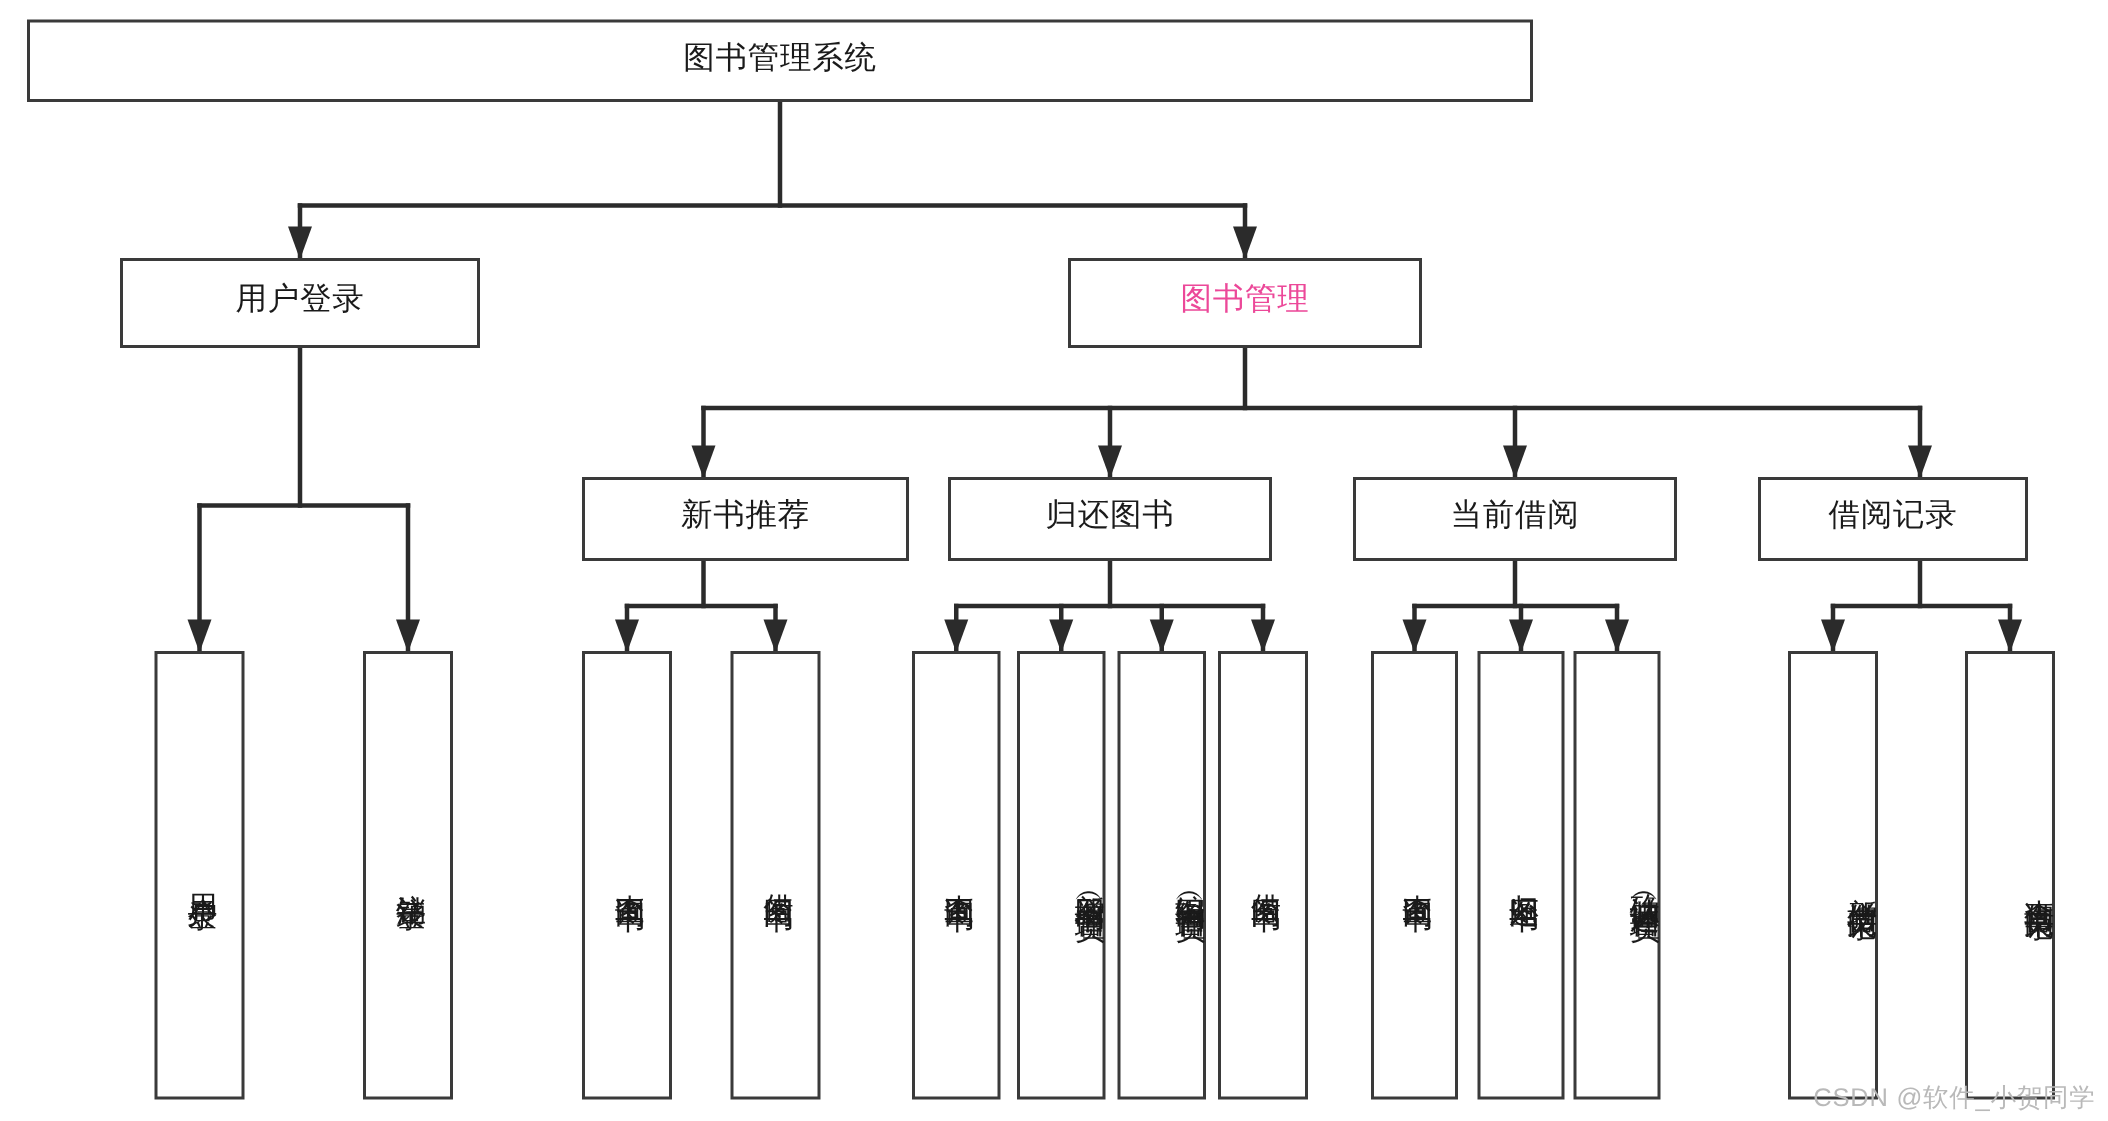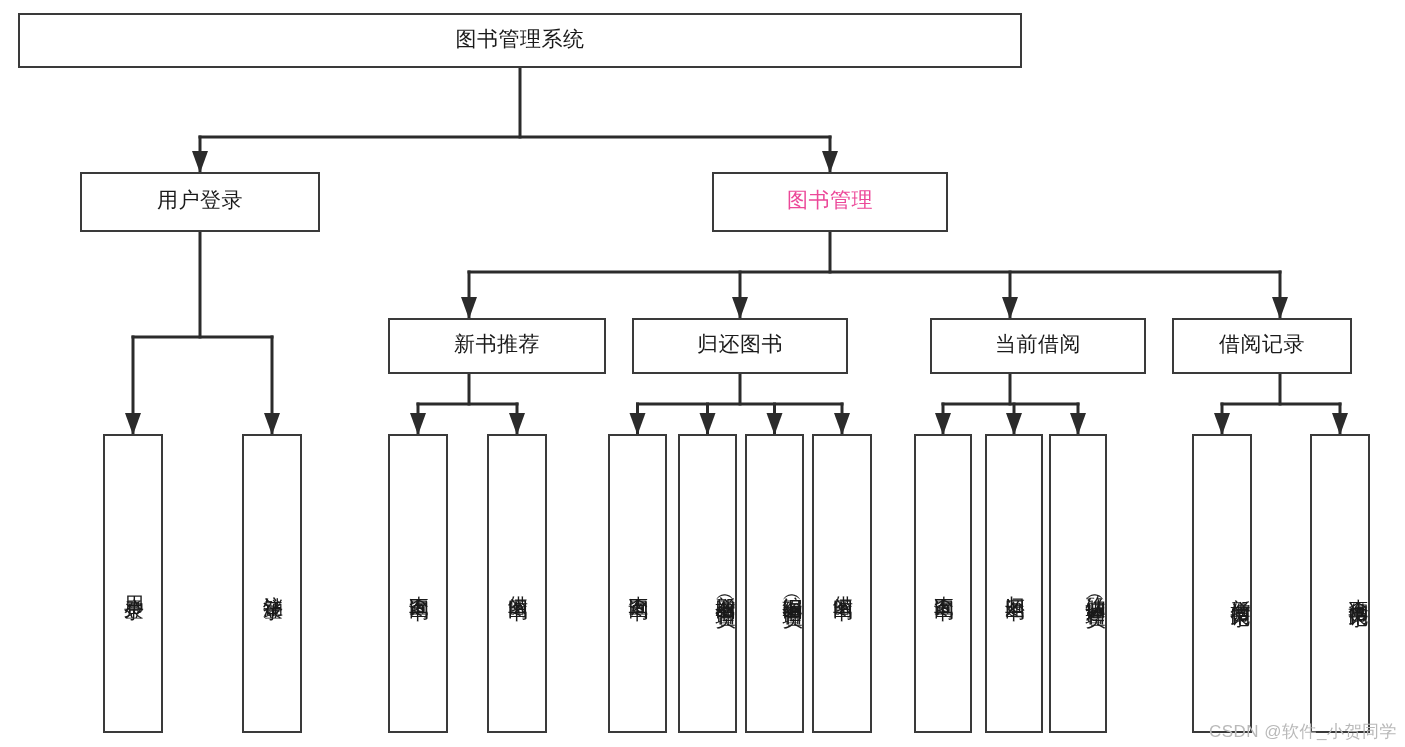--- a/index.html
+++ b/index.html
@@ -139,21 +139,21 @@
       </div>
       <div class="node horiz" style="left: 712px; top: 172px; width: 236px; height: 60px; border-color: rgb(58, 58, 58); background: rgb(255, 255, 255); color: #ec4899;">
         <span class="node-label">图书管理</span>
       </div>
       <div class="node horiz" style="left: 360px; top: 318px; width: 218px; height: 56px; border-color: rgb(58, 58, 58); background: rgb(255, 255, 255); color: rgb(26, 26, 26); margin-left: 28px;">
         <span class="node-label">新书推荐</span>
       </div>
       <div class="node horiz" style="left: 632px; top: 318px; width: 216px; height: 56px; border-color: rgb(58, 58, 58); background: rgb(255, 255, 255); color: rgb(26, 26, 26);">
         <span class="node-label">归还图书</span>
       </div>
-      <div class="node horiz" style="left: 902px; top: 318px; width: 216px; height: 56px; border-color: rgb(58, 58, 58); background: rgb(255, 255, 255); color: rgb(26, 26, 26); margin-left: 28px;">
+      <div class="node horiz" style="left: 902px; top: 318px; width: 216px; height: 56px; border-color: rgb(58, 58, 58); background: rgb(255, 255, 255); color: rgb(26, 26, 26);">
         <span class="node-label">当前借阅</span>
       </div>
       <div class="node horiz" style="left: 1172px; top: 318px; width: 180px; height: 56px; border-color: rgb(58, 58, 58); background: rgb(255, 255, 255); color: rgb(26, 26, 26);">
         <span class="node-label">借阅记录</span>
       </div>
       <div class="node vert centered" style="left: 103px; top: 434px; width: 60px; height: 299px; border-color: rgb(58, 58, 58); background: rgb(255, 255, 255); color: rgb(26, 26, 26);">
         <span class="node-label">用户登录</span>
       </div>
       <div class="node vert centered" style="left: 242px; top: 434px; width: 60px; height: 299px; border-color: rgb(58, 58, 58); background: rgb(255, 255, 255); color: rgb(26, 26, 26);">
         <span class="node-label">注销登录</span>

